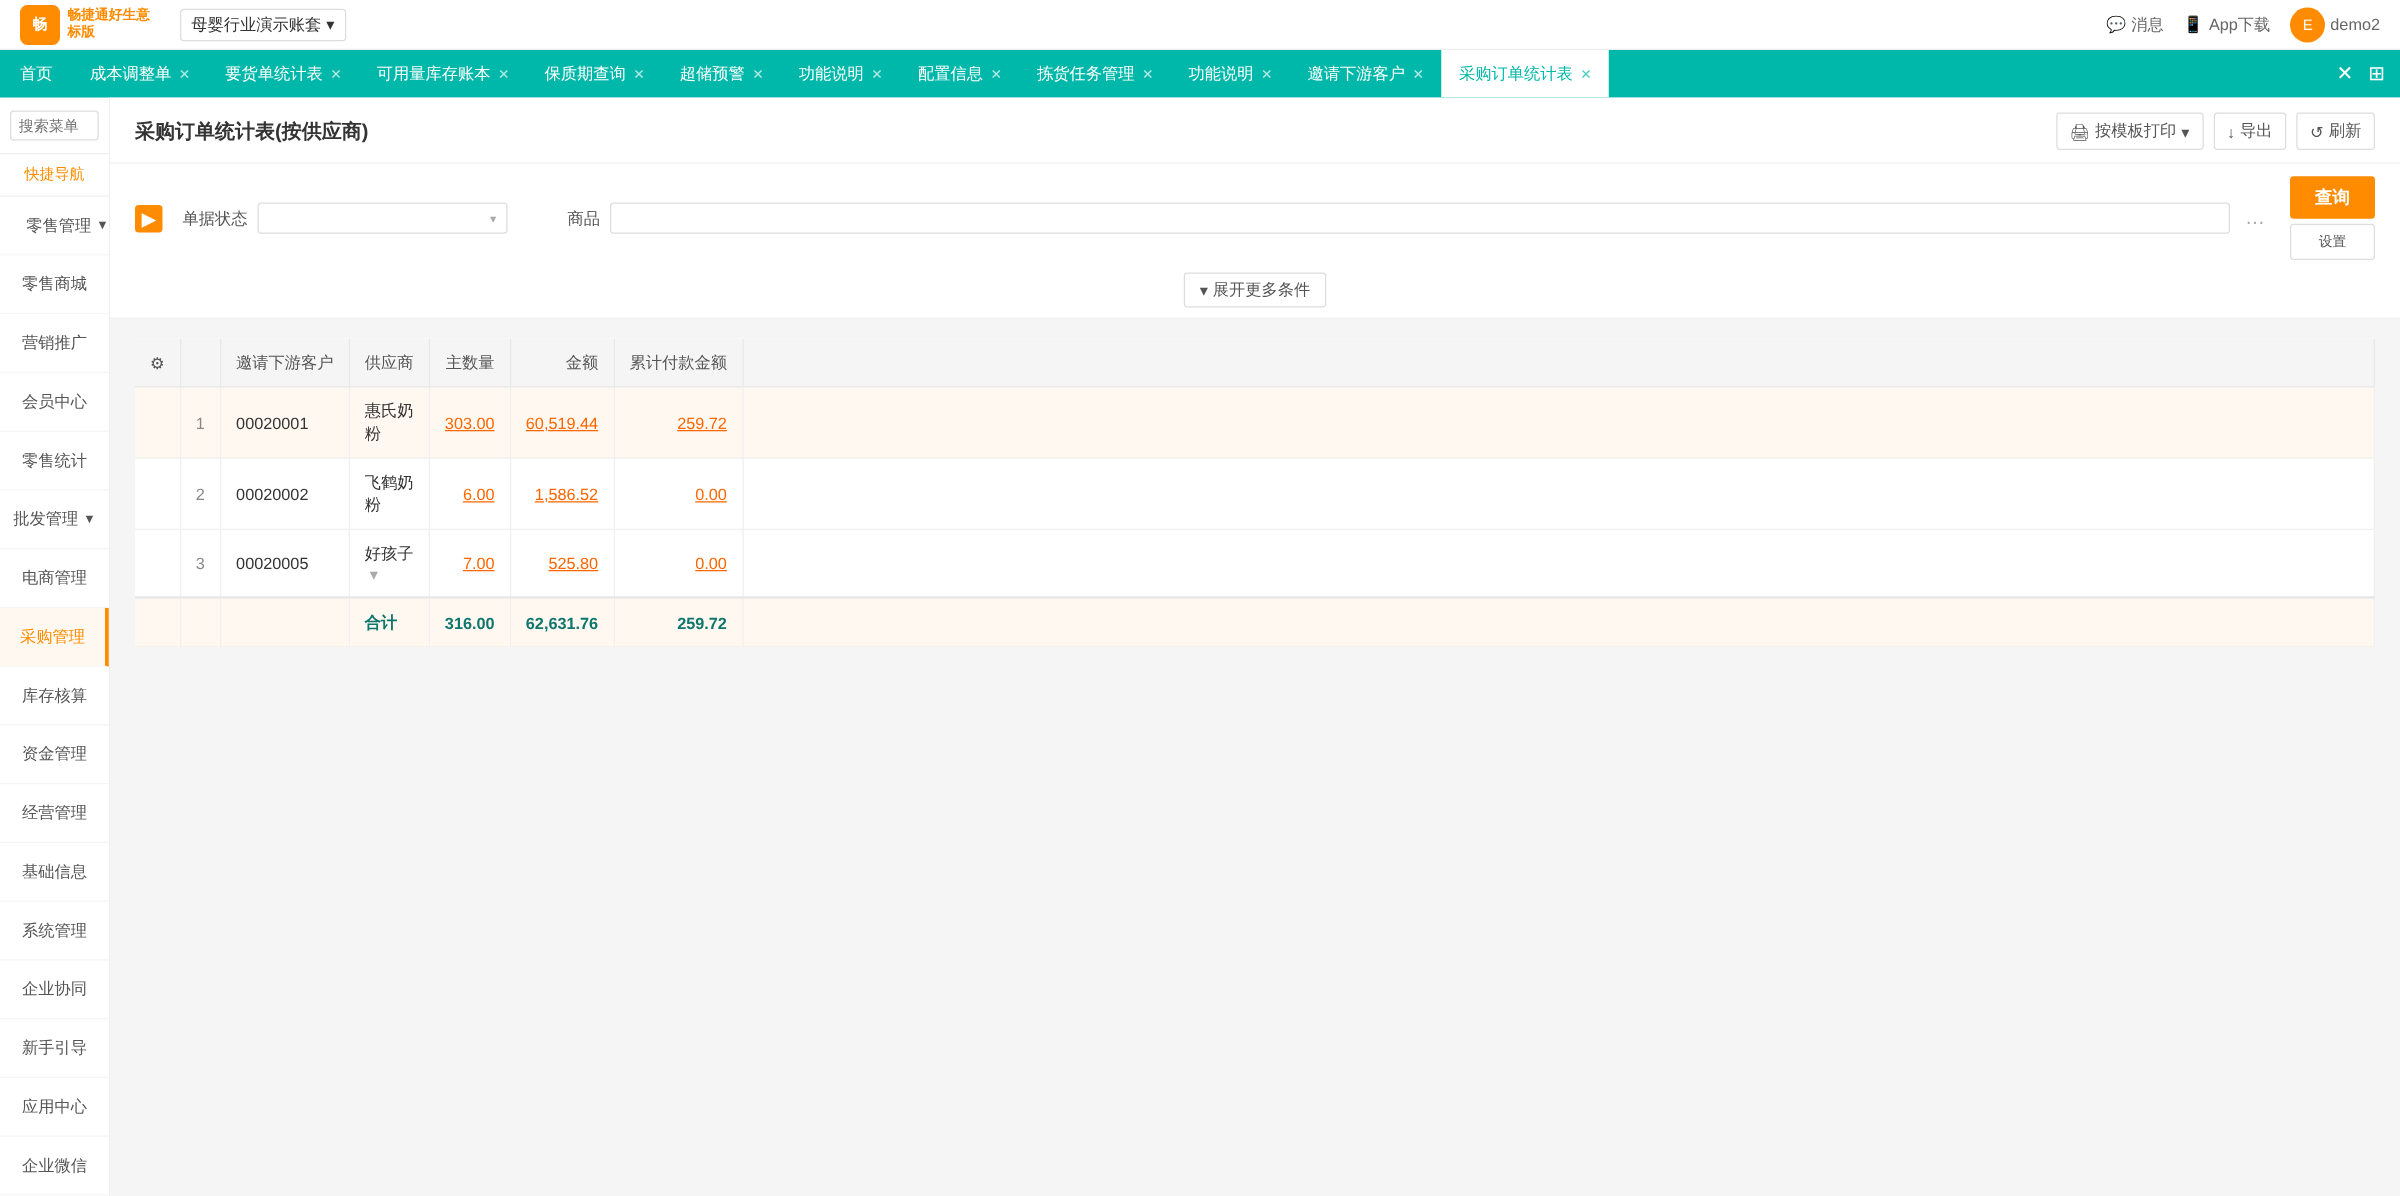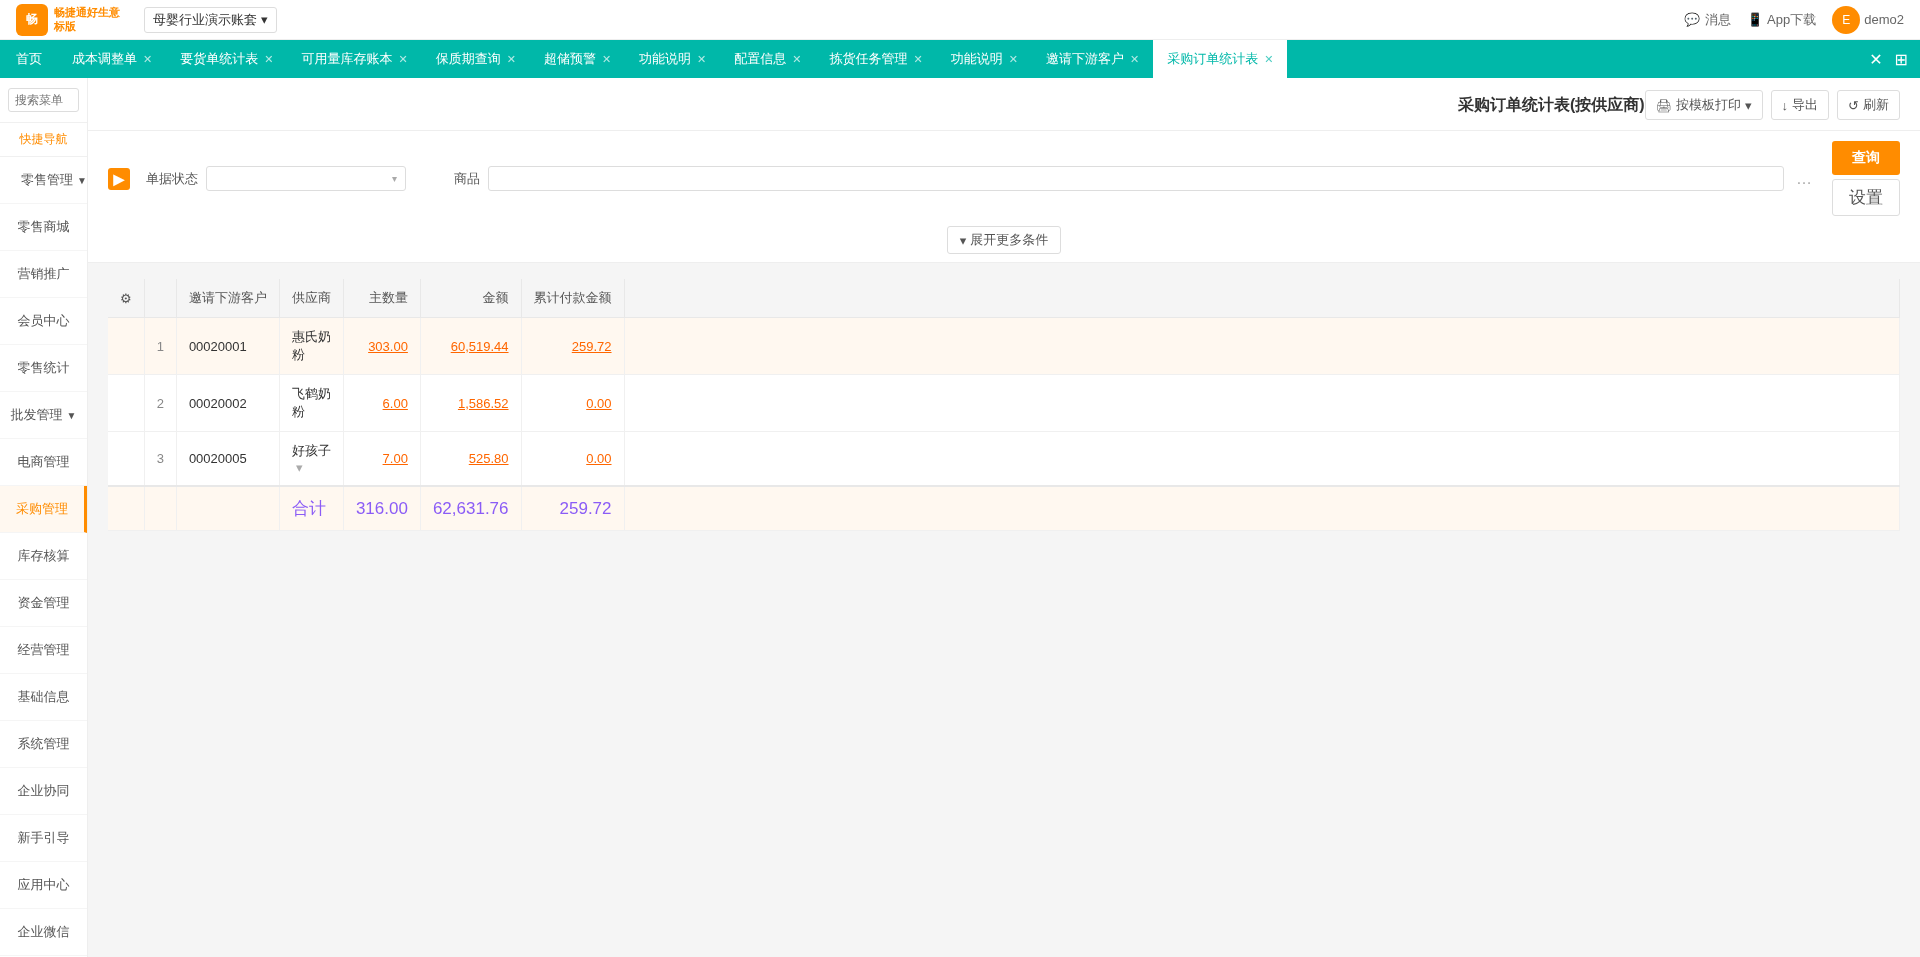--- a/index.html
+++ b/index.html
@@ -33,54 +33,54 @@
     .sidebar-item { padding: 14px 0; text-align: center; cursor: pointer; font-size: 13px; color: #555; border-bottom: 1px solid #f5f5f5; }
     .sidebar-item.active { color: #ff8c00; background: #fff8f0; border-right: 3px solid #ff8c00; }
     .sidebar-search { padding: 10px 8px; border-bottom: 1px solid #f0f0f0; }
     .sidebar-search input { width: 100%; border: 1px solid #ddd; border-radius: 3px; padding: 4px 6px; font-size: 12px; outline: none; }
 
     
     .content-area { flex: 1; display: flex; flex-direction: column; overflow: hidden; }
 
     
     .page-header { background: #fff; padding: 12px 20px 0 20px; border-bottom: 1px solid #eee; }
-    .page-title { font-size: 16px; font-weight: bold; color: #333; margin-bottom: 10px; display: flex; align-items: center; justify-content: flex-end; }
+    .page-title { font-size: 16px; font-weight: bold; color: #333; margin-bottom: 10px; display: flex; align-items: center; justify-content: space-between; }
     .page-title-actions { display: flex; align-items: center; gap: 8px; }
     .btn-template-print { display: flex; align-items: center; gap: 4px; border: 1px solid #ddd; background: #fff; padding: 5px 10px; border-radius: 3px; cursor: pointer; font-size: 13px; color: #555; }
     .btn-export { display: flex; align-items: center; gap: 4px; border: 1px solid #ddd; background: #fff; padding: 5px 10px; border-radius: 3px; cursor: pointer; font-size: 13px; color: #555; }
     .btn-refresh { display: flex; align-items: center; gap: 4px; border: 1px solid #ddd; background: #fff; padding: 5px 10px; border-radius: 3px; cursor: pointer; font-size: 13px; color: #555; }
     .filter-group { display: flex; align-items: center; gap: 8px; }
     .filter-label { font-size: 13px; color: #555; white-space: nowrap; }
     .date-shortcuts { display: flex; align-items: center; gap: 4px; }
     .date-shortcut { padding: 2px 8px; border: 1px solid #ddd; border-radius: 3px; cursor: pointer; font-size: 12px; color: #555; background: #fff; }
     .date-shortcut.custom { background: #ff8c00; color: #fff; border-color: #ff8c00; }
     .date-range { font-size: 12px; color: #888; }
     .filter-input { border: 1px solid #ddd; border-radius: 3px; padding: 4px 8px; font-size: 13px; outline: none; min-width: 200px; }
     .btn-query { background: #ff8c00; color: #fff; border: none; padding: 8px 20px; border-radius: 3px; cursor: pointer; font-size: 14px; font-weight: bold; }
-    .btn-settings { background: #fff; color: #555; border: 1px solid #ddd; padding: 6px 14px; border-radius: 3px; cursor: pointer; font-size: 17px; }
+    .btn-settings { background: #fff; color: #555; border: 1px solid #ddd; padding: 6px 14px; border-radius: 3px; cursor: pointer; font-size: 11px; }
 
     .filter-row { display: flex; align-items: center; gap: 16px; width: 100%; }
     .expand-btn { display: flex; align-items: center; gap: 4px; cursor: pointer; color: #555; font-size: 13px; border: 1px solid #ddd; padding: 4px 12px; border-radius: 3px; background: #fff; }
     .filter-right-actions { margin-left: auto; display: flex; flex-direction: column; gap: 4px; }
 
     
     .table-container { flex: 1; overflow: auto; padding: 16px 20px; background: #f5f5f5; }
     .data-table { width: 100%; border-collapse: collapse; background: #fff; }
     .data-table thead tr { background: #f5f5f5; }
     .data-table th { padding: 10px 12px; text-align: left; font-size: 13px; color: #555; font-weight: normal; border-bottom: 1px solid #e8e8e8; border-right: 1px solid #e8e8e8; white-space: nowrap; }
     .data-table td { padding: 10px 12px; font-size: 13px; color: #333; border-bottom: 1px solid #f0f0f0; border-right: 1px solid #f0f0f0; }
     .data-table tr:nth-child(1) td { background: #fff8f0; }
     .data-table tr:nth-child(2) td { background: #fff; }
     .data-table tr:nth-child(3) td { background: #fff; }
     .data-table .num-col { text-align: right; }
     .data-table .link-val { color: #ff6600; text-decoration: underline; cursor: pointer; }
     .data-table .idx-col { text-align: center; color: #888; width: 40px; }
     .data-table .gear-col { text-align: center; width: 36px; }
     .table-footer { background: #fff8f0; border-top: 2px solid #e8e8e8; }
-    .table-footer td { padding: 10px 12px; font-size: 17px; font-weight: normal; color: #8b5cf6; }
+    .table-footer td { padding: 10px 12px; font-size: 13px; font-weight: bold; color: #0f766e; }
 
     
     .sidebar-quick-nav { padding: 8px 6px; text-align: center; font-size: 12px; color: #ff8c00; border-bottom: 1px solid #f0f0f0; cursor: pointer; }
 
     .toggle-btn { display: inline-flex; align-items: center; justify-content: center; width: 22px; height: 22px; background: #ff8c00; color: #fff; border-radius: 3px; cursor: pointer; font-size: 14px; font-weight: bold; }
 
     .select-wrapper { position: relative; display: inline-flex; align-items: center; border: 1px solid #ddd; border-radius: 3px; padding: 4px 8px; background: #fff; min-width: 200px; gap: 4px; cursor: pointer; }
     .select-wrapper select { border: none; outline: none; background: transparent; font-size: 13px; color: #555; flex: 1; cursor: pointer; -webkit-appearance: none; }
     .chevron-down { font-size: 10px; color: #aaa; }
 

